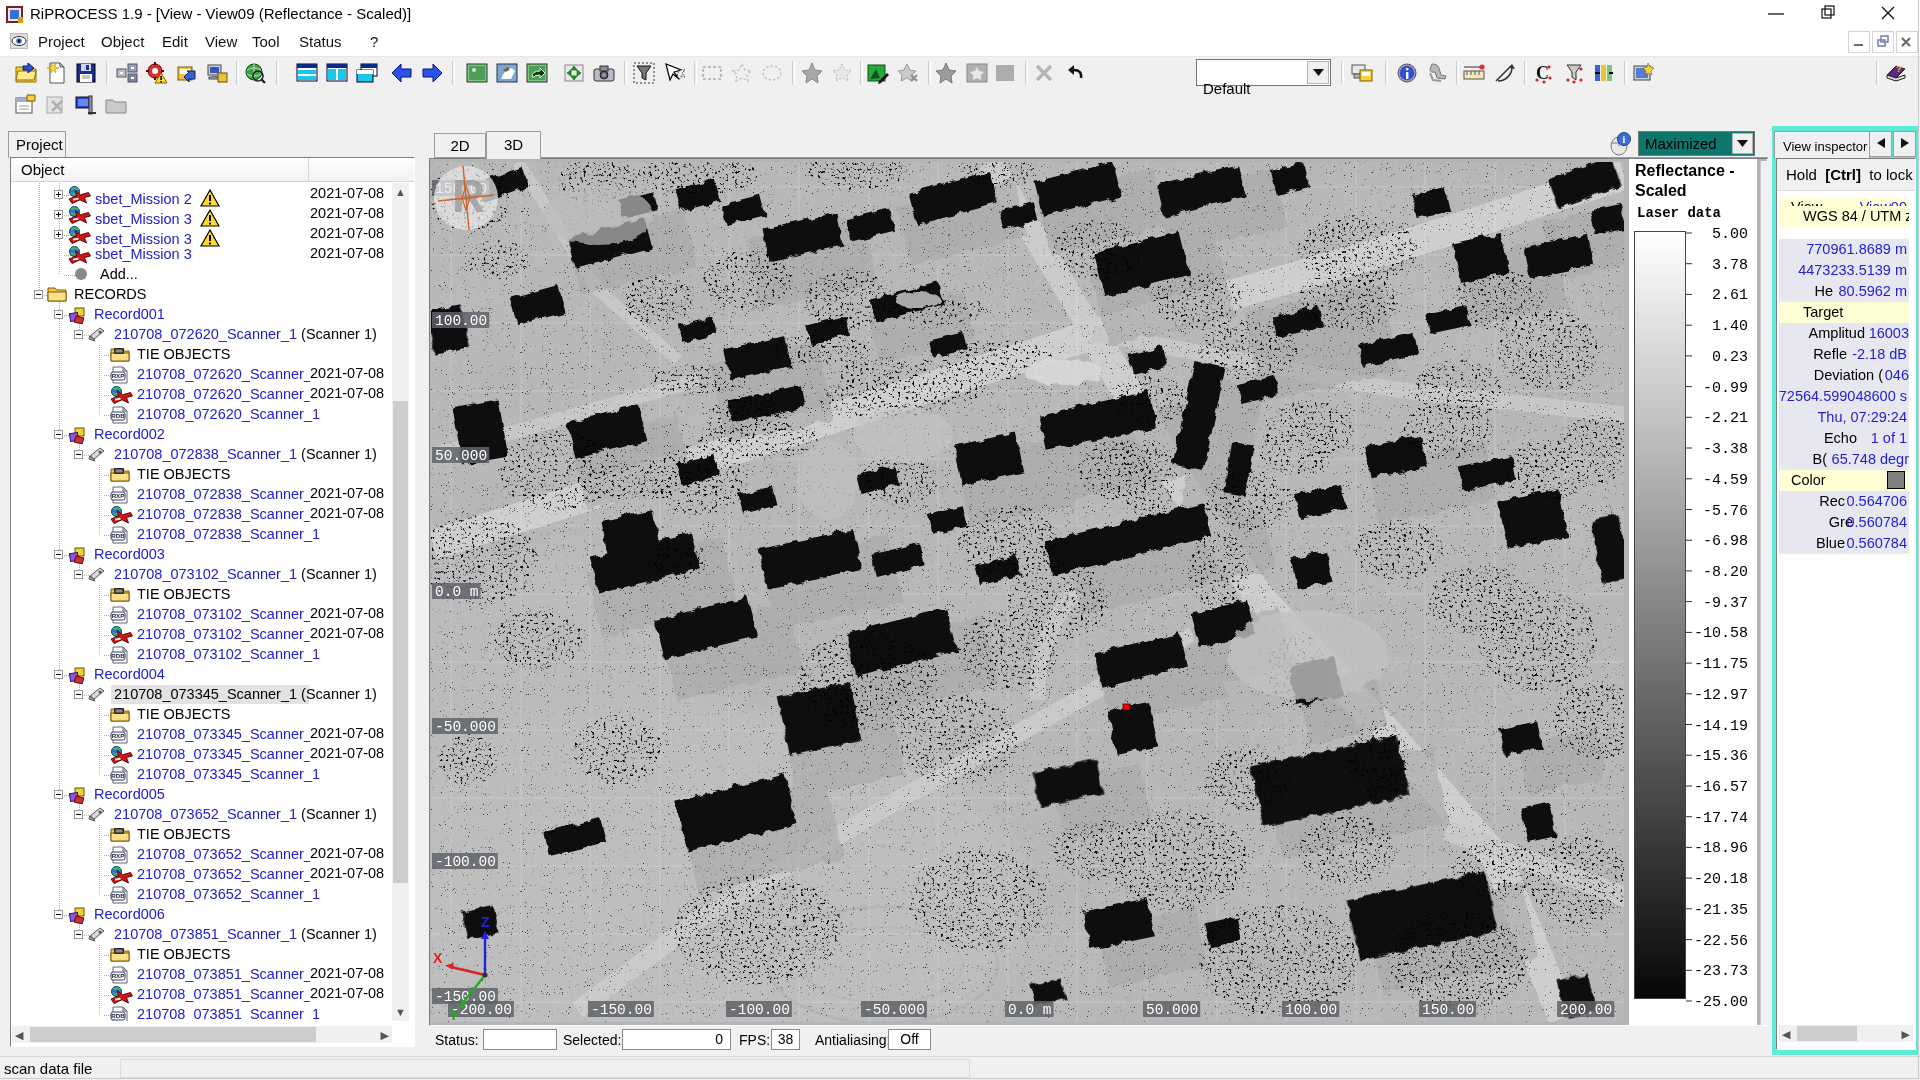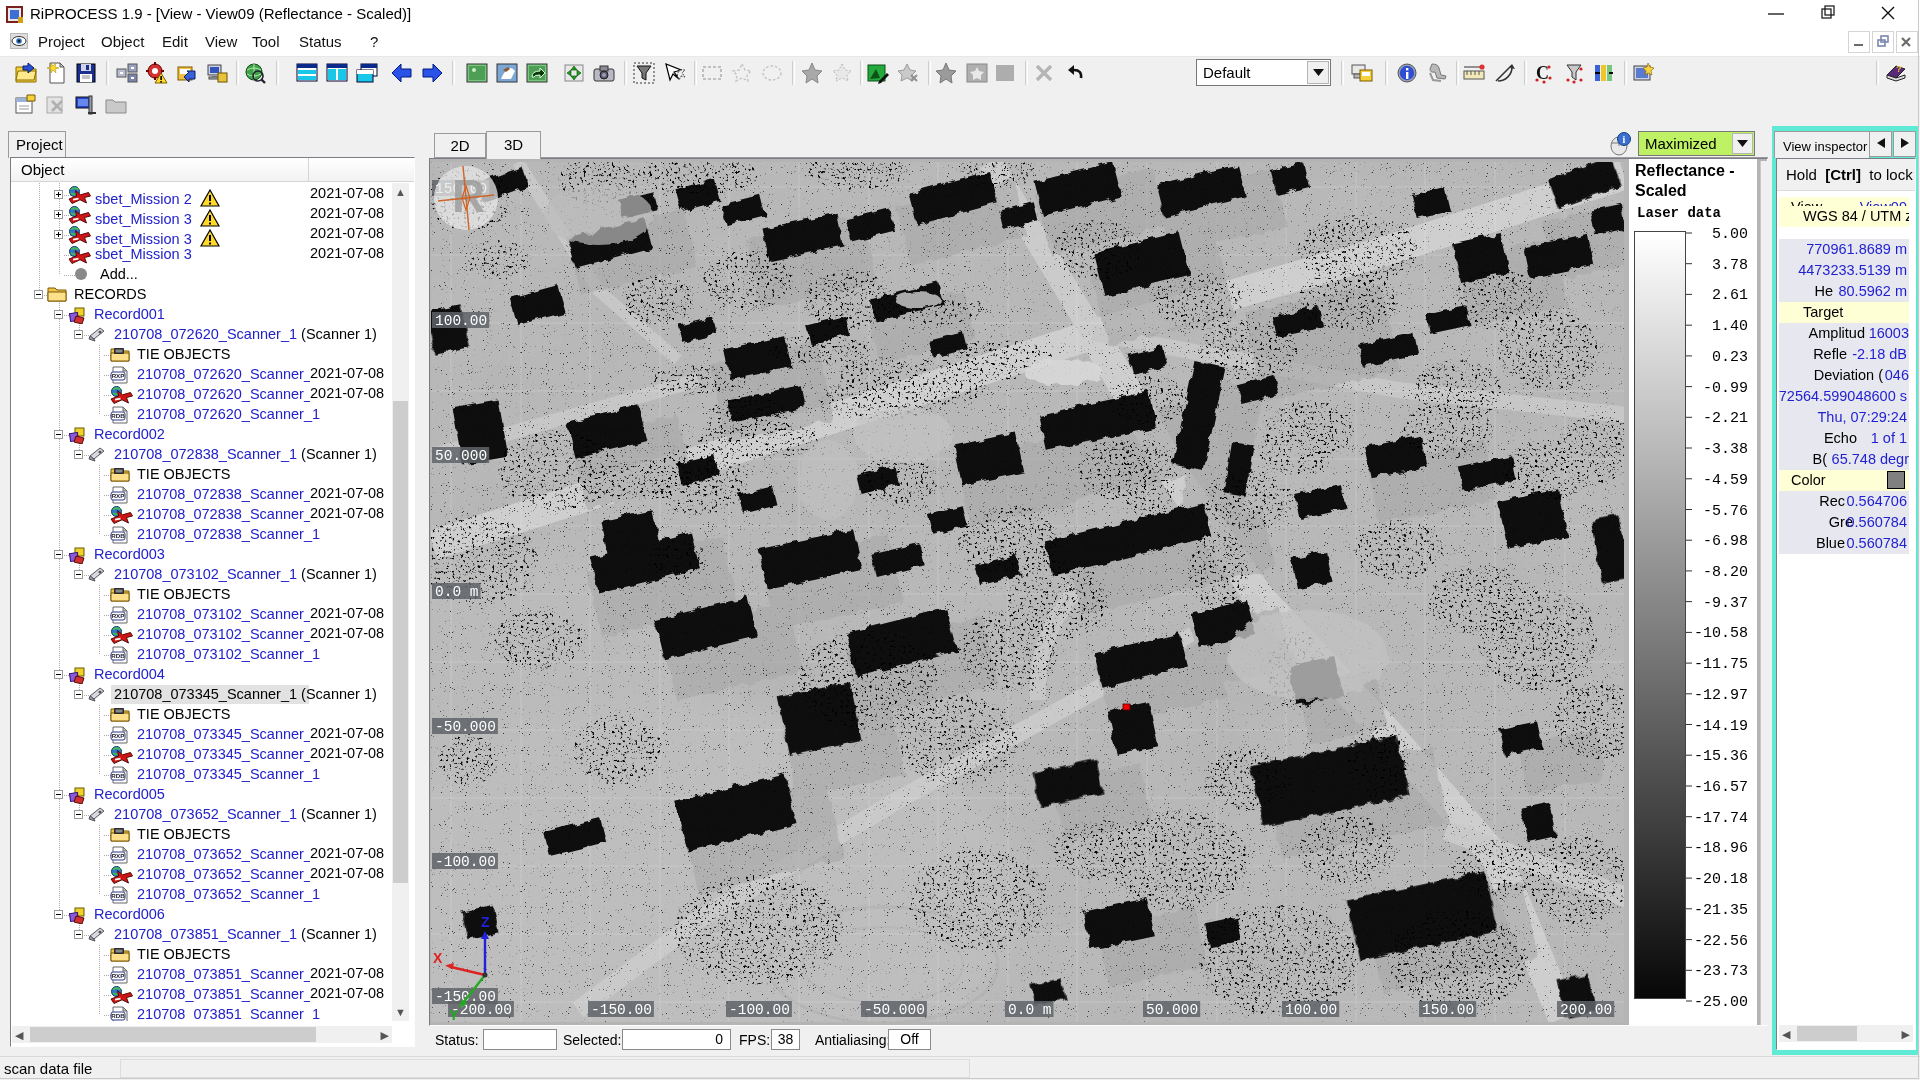--- a/index.html
+++ b/index.html
@@ -255,21 +255,21 @@
     </svg>
     <div class="tbhandle" style="left:1025px;top:4px"></div>
     <svg class="icon" style="left:1032px;top:4px" viewBox="0 0 24 24" width="24" height="24">
       <path d="M5 5 L19 19 M19 5 L5 19" stroke="#b5b5b5" stroke-width="3.4"></path>
     </svg>
     <svg class="icon" style="left:1062px;top:4px" viewBox="0 0 24 24" width="24" height="24">
       <path d="M19 17 q1-8-7-8 h-3" fill="none" stroke="#111" stroke-width="2.6"></path>
       <path d="M12 4 l-6 5 6 5 z" fill="#111"></path>
     </svg>
     <div class="abs" style="left:1196px;top:2px;width:135px;height:27px;background:#fff;border:1px solid #777">
-      <div style="position:absolute;left:6px;top:4px;font-size:15px">Default</div>
+      <div style="position:absolute;left:6px;top:20px;font-size:15px">Default</div>
       <div style="position:absolute;right:1px;top:1px;width:22px;height:23px;background:#f0f0f0;border:1px solid #b5b5b5"></div>
       <svg style="position:absolute;right:6px;top:9px" width="11" height="7">
         <path d="M0 0 h11 l-5.5 7 z" fill="#111"></path>
       </svg>
     </div>
     <div class="tbhandle" style="left:1341px;top:4px"></div>
     <svg class="icon" style="left:1350px;top:4px" viewBox="0 0 24 24" width="24" height="24">
       <rect x="2" y="4" width="13" height="9" fill="#e8e8e8" stroke="#555"></rect>
       <rect x="4" y="13" width="9" height="4" fill="#b5b5b5" stroke="#555"></rect>
       <rect x="10" y="9" width="12" height="11" fill="#f6d13c" stroke="#7a5a00"></rect>
@@ -848,21 +848,21 @@
 <div id="child">
 <div class="ctab" style="left:7px;top:7px;width:52px;height:25px;padding-top:3px;border-bottom:1px solid #9b9b9b">2D</div>
 <div class="ctab" style="left:59px;top:5px;width:55px;height:28px;padding-top:4px;background:#f0f0f0;border-bottom:none;z-index:2">3D</div>
 <div class="abs" style="left:114px;top:31px;width:1227px;height:1px;background:#9b9b9b"></div>
 <svg class="abs" style="left:1181px;top:6px" width="24" height="24">
       <ellipse cx="11" cy="14" rx="8" ry="9" fill="#e8e8e8" stroke="#777"></ellipse>
       <path d="M11 5 v9 M3.5 11 h15" stroke="#777" fill="none"></path>
       <circle cx="16" cy="7" r="6.5" fill="#3a6fd0" stroke="#16407e"></circle>
       <text x="16" y="10.5" text-anchor="middle" font-size="10" font-weight="bold" fill="#fff" font-family="Liberation Serif">i</text>
     </svg>
-<div class="abs" style="left:1211px;top:5px;width:117px;height:25px;background:#bef264;border:1px solid #777">
+<div class="abs" style="left:1211px;top:5px;width:117px;height:25px;background:#0f766e;border:1px solid #777">
       <div style="position:absolute;left:6px;top:3px;font-size:15px">Maximized</div>
       <div style="position:absolute;right:1px;top:1px;width:21px;height:21px;background:#f0f0f0;border:1px solid #b5b5b5"></div>
       <svg style="position:absolute;right:6px;top:8px" width="11" height="7">
         <path d="M0 0 h11 l-5.5 7 z" fill="#111"></path>
       </svg>
     </div>
 <div id="view3d">
 <svg class="abs" style="left:1px;top:3px" width="1193" height="860" viewBox="433 162 1193 860">
         <defs>
 <filter id="rough" x="-15%" y="-15%" width="130%" height="130%">

